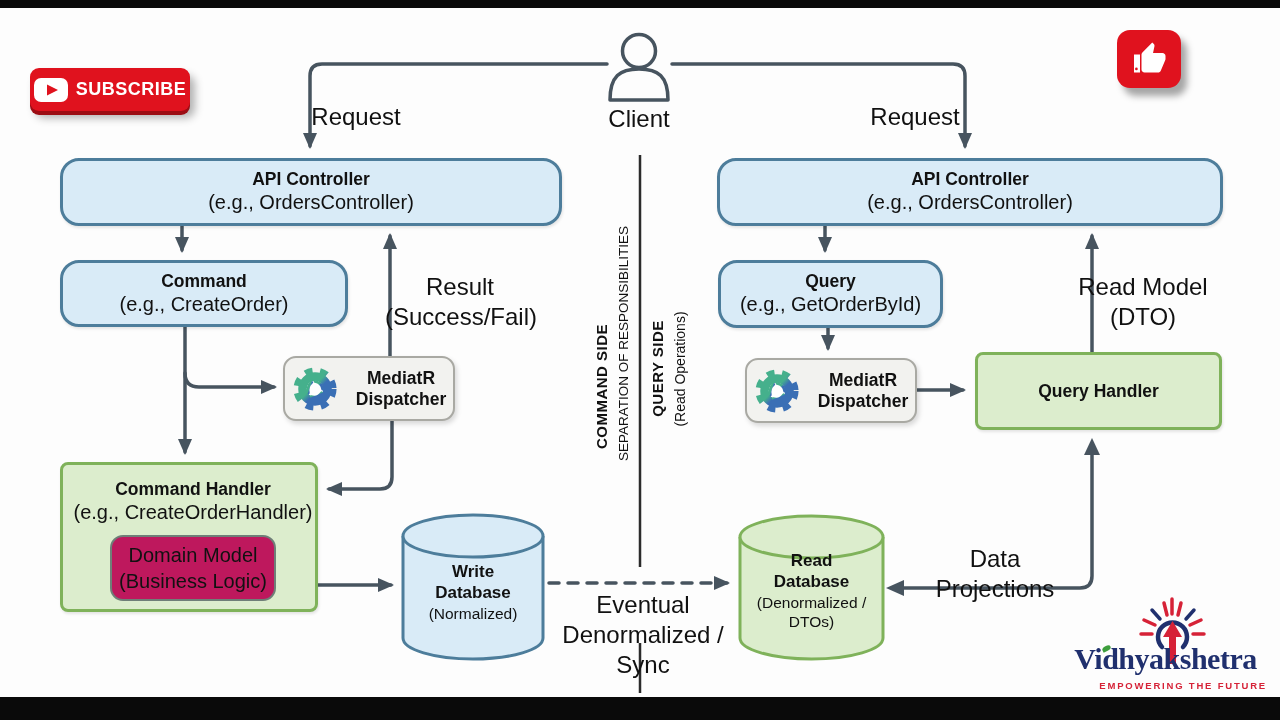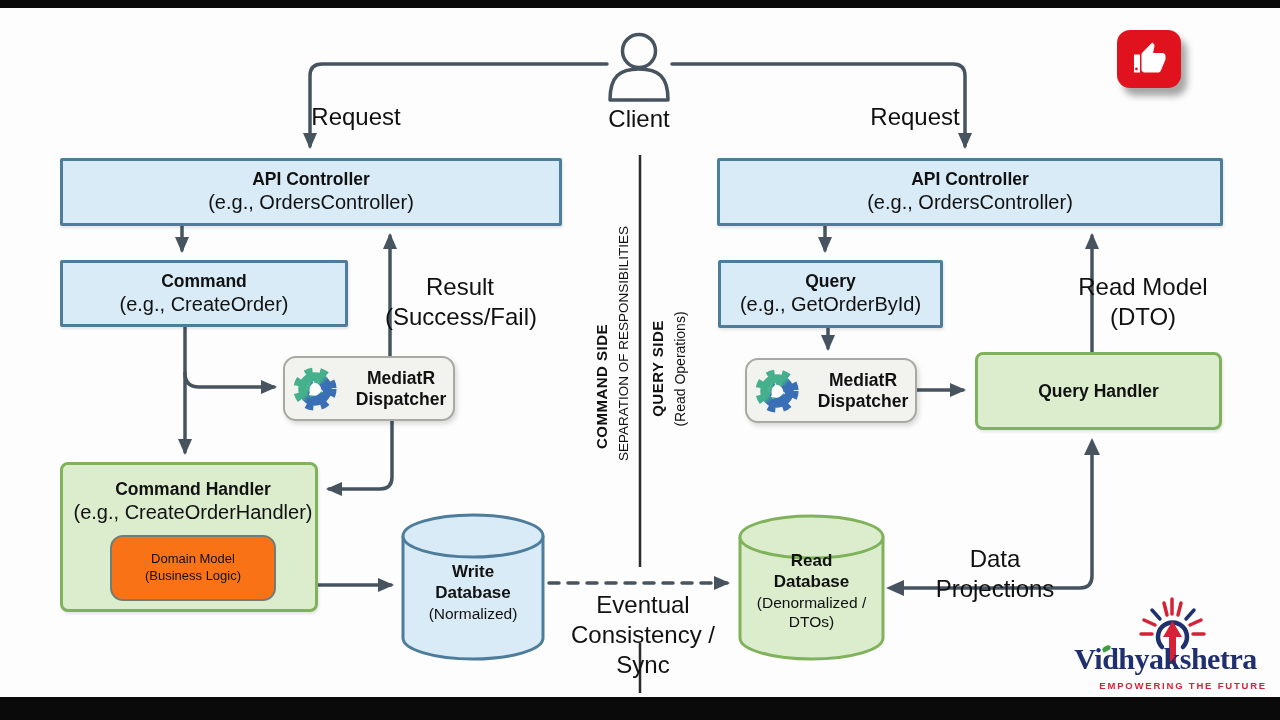--- a/index.html
+++ b/index.html
@@ -4,30 +4,30 @@
 <style>
   html,body{margin:0;padding:0;background:#222;}
   .stage{position:relative;width:1280px;height:720px;background:#fdfdfd;overflow:hidden;
          font-family:"Liberation Sans",sans-serif;color:#111;}
   .bar{position:absolute;left:0;width:1280px;background:#0a0a0a;}
   .bar.top{top:0;height:8px;}
   .bar.bottom{top:697px;height:23px;}
   svg.overlay{position:absolute;left:0;top:0;pointer-events:none;}
   .box{position:absolute;display:flex;flex-direction:column;justify-content:center;
        align-items:center;text-align:center;box-sizing:border-box;line-height:1.28;}
-  .box.blue{background:#d9ebf7;border:3px solid #4d7d9b;border-radius:2px;box-shadow:1px 2px 3px rgba(0,0,0,.10);}
+  .box.blue{background:#d9ebf7;border:3px solid #4d7d9b;border-radius:19px;box-shadow:1px 2px 3px rgba(0,0,0,.10);}
   .box.green{background:#dcedcd;border:3px solid #7fb25a;border-radius:8px;box-shadow:1px 2px 3px rgba(0,0,0,.10);}
   .box.gray{background:#f2f2ef;border:2px solid #a9a9a3;border-radius:13px;box-shadow:2px 3px 5px rgba(0,0,0,.15);}
   .box-title{font-weight:bold;font-size:17.5px;}
   .box-sub{font-size:20px;}
   .mediatr{flex-direction:row;gap:18px;}
   .med-text{font-weight:bold;font-size:17.5px;line-height:1.2;text-align:center;}
   .handler{justify-content:flex-start;padding-top:13px;}
-  .domain-box{margin-top:9px;width:162px;height:62px;background:#f97316;border:2.5px solid #6f7f78;
-       border-radius:13px;display:flex;flex-direction:column;justify-content:center;font-size:13px;line-height:1.3;}
+  .domain-box{margin-top:9px;width:162px;height:62px;background:#be185d;border:2.5px solid #6f7f78;
+       border-radius:13px;display:flex;flex-direction:column;justify-content:center;font-size:20px;line-height:1.3;}
   .lbl{position:absolute;font-size:24px;line-height:1.25;text-align:center;}
   .rot{position:absolute;width:300px;text-align:center;transform:rotate(-90deg);white-space:nowrap;}
   .cyl{position:absolute;}
   .cyl-text{position:absolute;left:0;right:0;text-align:center;line-height:1.25;}
   .cyl-line-b{font-weight:bold;font-size:17px;}
   .cyl-line{font-size:15.5px;}
   
   .subscribe{position:absolute;left:30px;top:68px;width:160px;height:43px;background:#e0121e;
        border-radius:9px;display:flex;align-items:center;justify-content:center;gap:8px;cursor:pointer;
        box-shadow:0 4px 0 #9c0d14, 5px 7px 8px rgba(0,0,0,.30);}
@@ -94,21 +94,21 @@
   <div class="lbl" style="left:385px;top:272px;width:150px;">
     <div>Result</div>
     <div>(Success/Fail)</div>
   </div>
   <div class="lbl" style="left:1068px;top:272px;width:150px;">
     <div>Read Model</div>
     <div>(DTO)</div>
   </div>
   <div class="lbl" style="left:553px;top:590px;width:180px;">
     <div>Eventual</div>
-    <div>Consistency / Sync</div>
+    <div>Denormalized / Sync</div>
   </div>
   <div class="lbl" style="left:920px;top:544px;width:150px;">
     <div>Data</div>
     <div>Projections</div>
   </div>
 
   <div class="rot" style="left:451px;top:378px;font-weight:bold;font-size:15px;letter-spacing:.5px;">COMMAND SIDE</div>
   <div class="rot" style="left:473px;top:336px;font-size:13.5px;">SEPARATION OF RESPONSIBILITIES</div>
   <div class="rot" style="left:507px;top:360px;font-weight:bold;font-size:15px;letter-spacing:.5px;">QUERY SIDE</div>
   <div class="rot" style="left:530px;top:361px;font-size:14px;">(Read Operations)</div>
@@ -198,20 +198,27 @@
       <ellipse cx="74.5" cy="23" rx="71.5" ry="21" fill="#dcedcd" stroke="#7fb25a" stroke-width="3"></ellipse>
     </svg>
     <div class="cyl-text" style="top:36px;">
       <div class="cyl-line-b">Read</div>
       <div class="cyl-line-b">Database</div>
       <div class="cyl-line">(Denormalized /</div>
       <div class="cyl-line">DTOs)</div>
     </div>
   </div>
 
+  <div class="subscribe">
+    <svg width="34" height="24" viewBox="0 0 34 24">
+      <rect width="34" height="24" rx="7" fill="#ffffff"></rect>
+      <polygon points="13,6.5 24,12 13,17.5" fill="#e0121e"></polygon>
+    </svg>
+    <span class="subscribe-label">SUBSCRIBE</span>
+  </div>
 
   <div class="like-btn">
     <svg width="36" height="36" viewBox="0 0 24 24">
       <path fill="#ffffff" d="M2 21h4V9H2v12zm21-11c0-1.1-.9-2-2-2h-6.31l.95-4.57.03-.32c0-.41-.17-.79-.44-1.06L14.17 1 7.59 7.59C7.22 7.95 7 8.45 7 9v10c0 1.1.9 2 2 2h9c.83 0 1.54-.5 1.84-1.22l3.02-7.05c.09-.23.14-.47.14-.73v-2z"></path>
       <circle cx="3.6" cy="18.6" r="0.9" fill="#e0121e"></circle>
     </svg>
   </div>
 
   <div class="logo">
     <svg class="logo-burst" width="110" height="76" viewBox="0 0 110 76">

